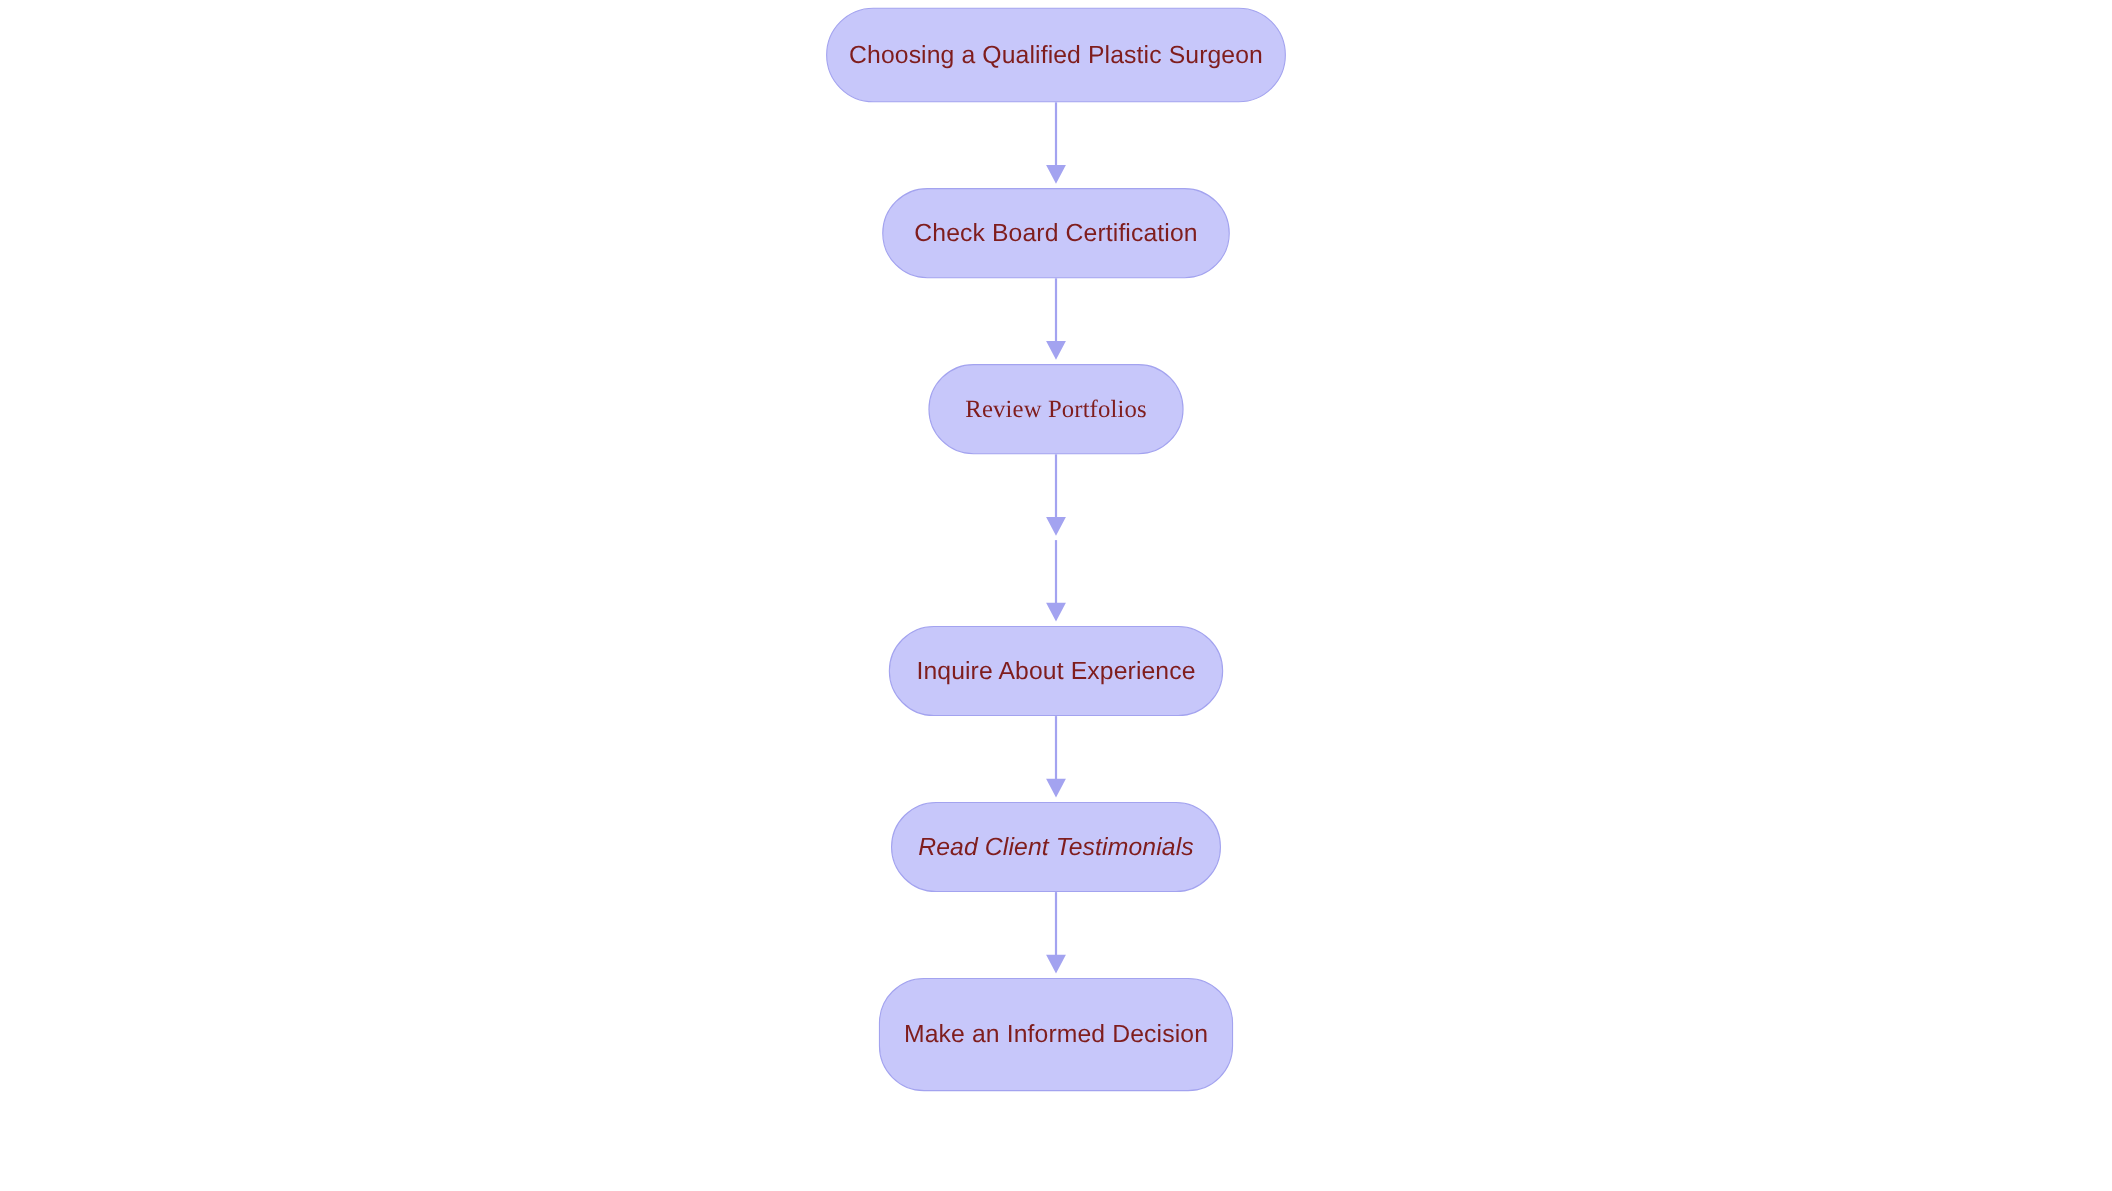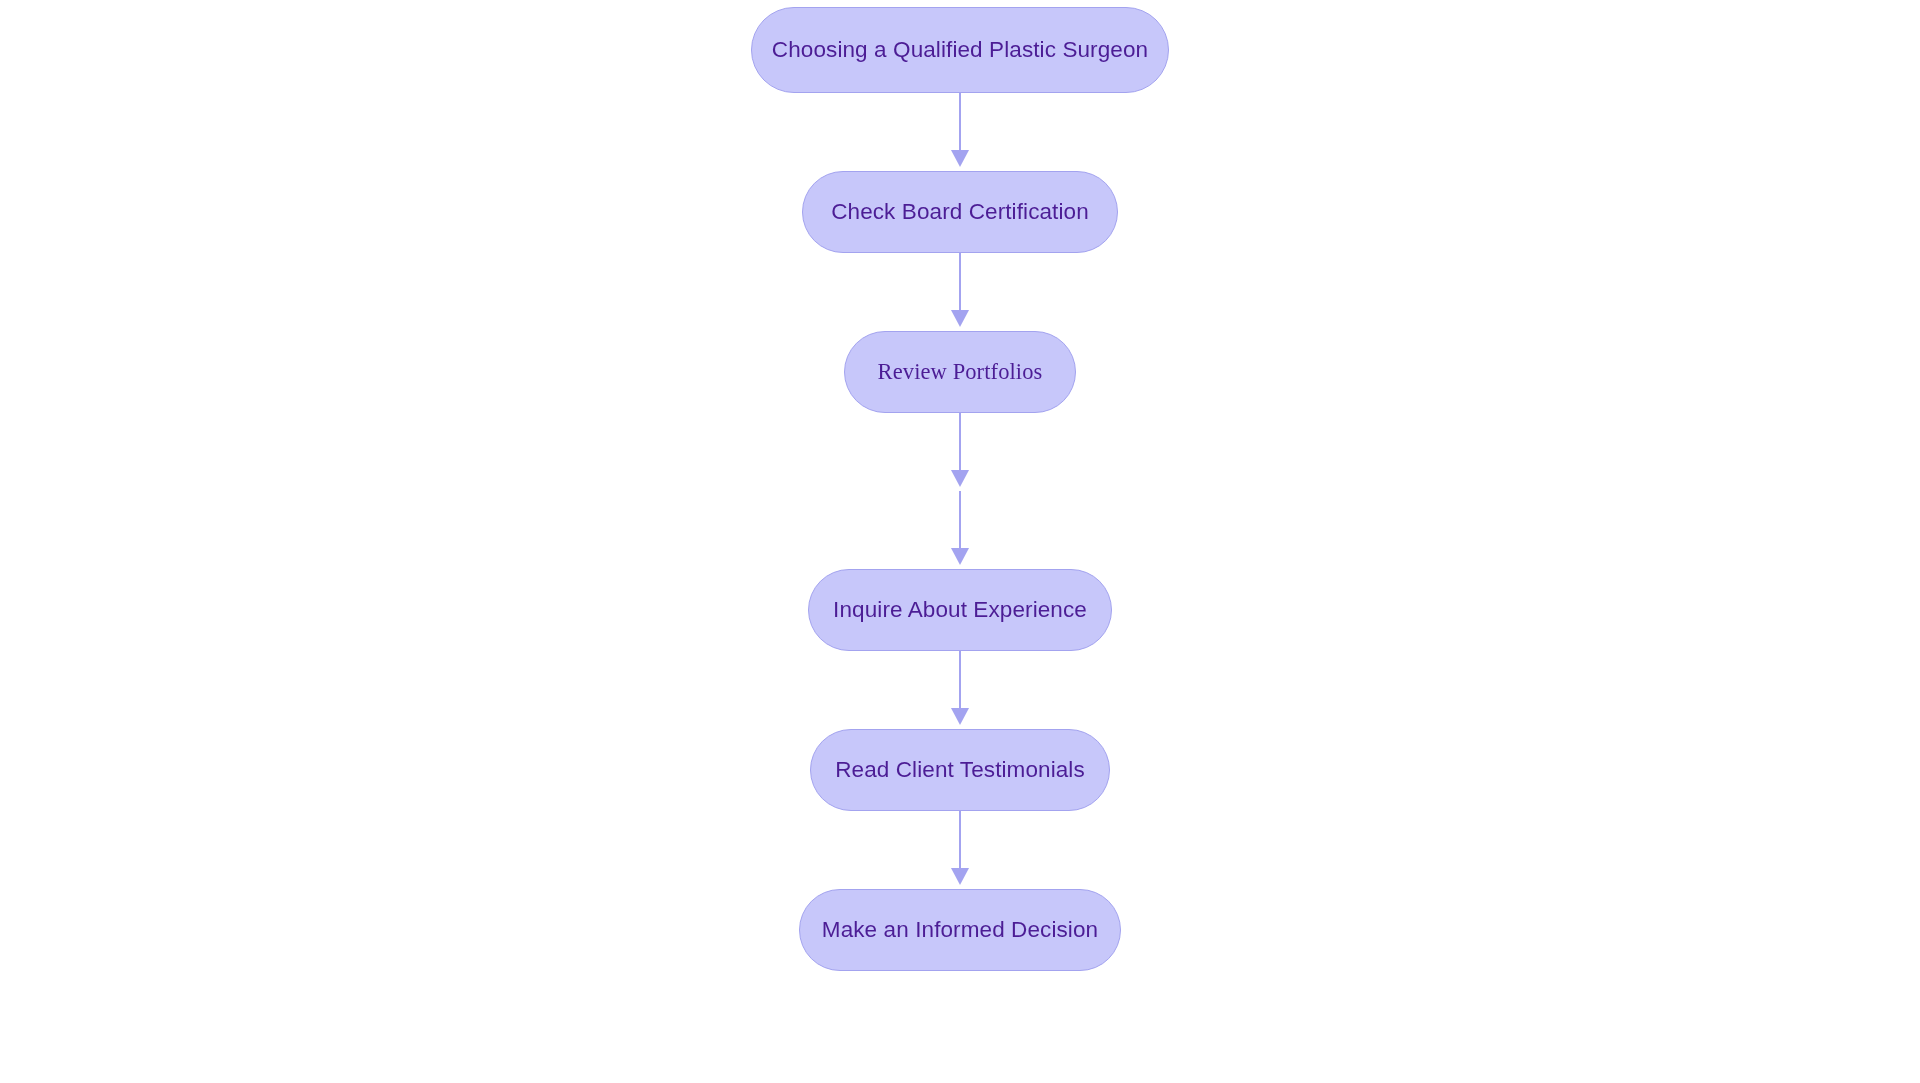--- a/index.html
+++ b/index.html
@@ -50,33 +50,33 @@
     font-size: 22.5px;
     letter-spacing: 0.1px;
     line-height: 1;
     white-space: nowrap;
     padding: 0 34px;
     z-index: 2;
   }
 
   .node-label {
     display: block;
-    color: #4c1d95;
+    color: #7f1d1d;
     font-size: 22.5px;
     white-space: nowrap;
   }
 
   
   .node.n0 { width: 418px; height: 86px; border-radius: 43px; }
   .node.n1 { width: 316px; height: 82px; border-radius: 41px; }
   .node.n2 { width: 232px; height: 82px; border-radius: 41px; font-family: Liberation Serif, serif; }
   .node.n3 { width: 296px; height: 82px; border-radius: 41px; }
   .node.n4 { width: 304px; height: 82px; border-radius: 41px; }
-  .node.n5 { width: 300px; height: 82px; border-radius: 41px; }
-  .node.n6 { width: 322px; height: 82px; border-radius: 41px; }
+  .node.n5 { width: 300px; height: 82px; border-radius: 41px; font-style: italic; }
+  .node.n6 { width: 322px; height: 103px; border-radius: 41px; }
 
   .connector {
     position: relative;
     width: 24px;
     height: 78px;
     display: flex;
     flex-direction: column;
     align-items: center;
     justify-content: flex-start;
     z-index: 1;

